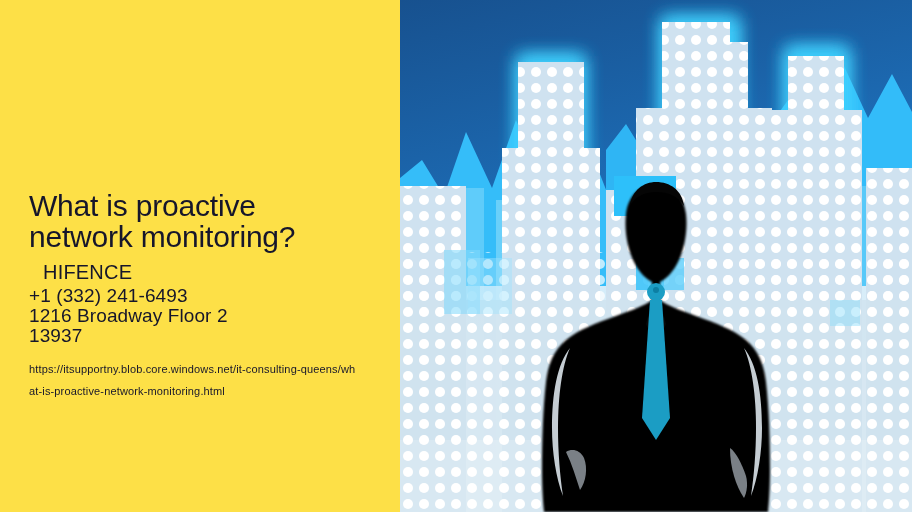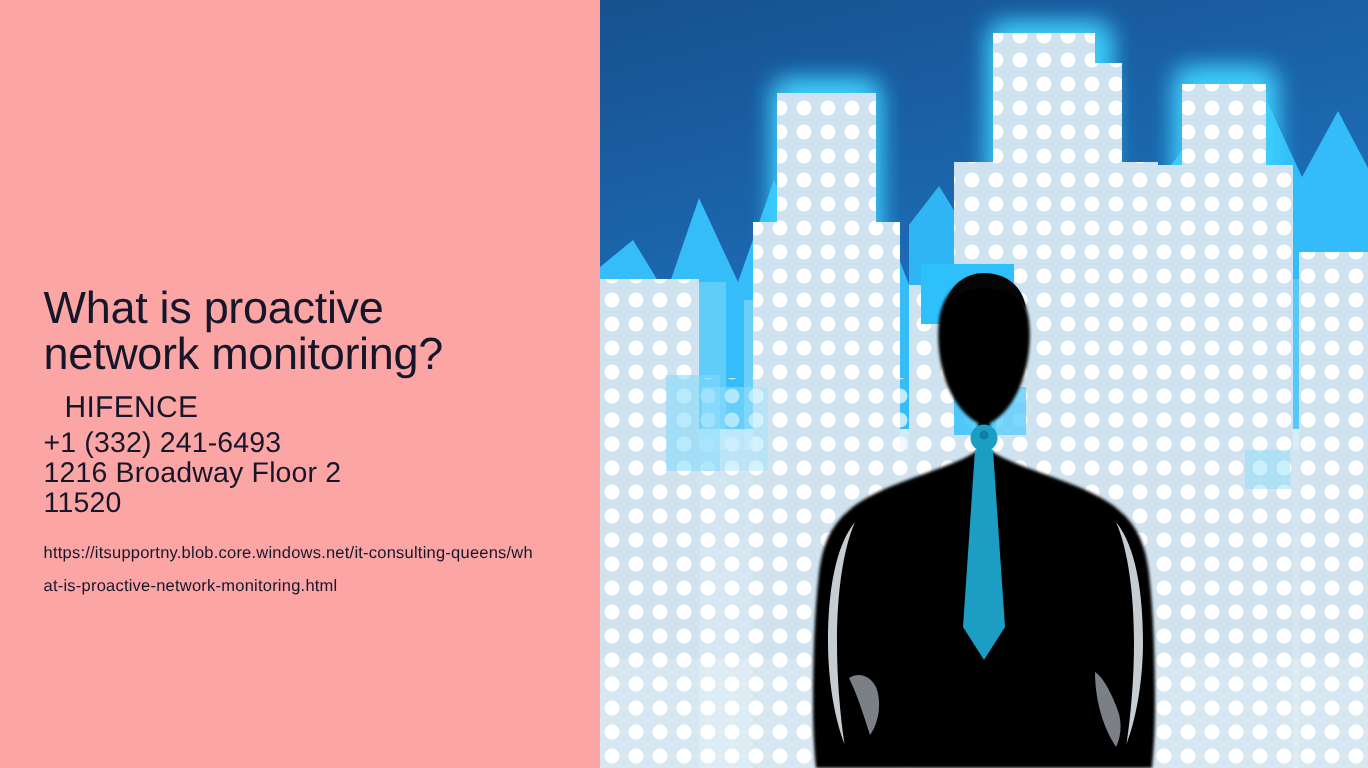--- a/index.html
+++ b/index.html
@@ -12,21 +12,21 @@
   #page {
     position:relative;
     width:912px; height:512px;
     display:flex;
   }
 
   
   #left-panel {
     position:relative;
     width:400px; height:512px;
-    background:#fca5a5;
+    background:#fde047;
     flex:0 0 400px;
   }
   #text-block {
     position:absolute;
     left:29px;
     top:190px;
     width:345px;
   }
   #title {
     font-size:30px;
@@ -81,21 +81,21 @@
   <div id="left-panel">
     <div id="text-block">
 
       <div id="title">What is proactive
 network monitoring?</div>
 
       <div id="brand">HIFENCE</div>
 
       <div class="contact-line">+1 (332) 241-6493</div>
       <div class="contact-line">1216 Broadway Floor 2</div>
-      <div class="contact-line">11520</div>
+      <div class="contact-line">13937</div>
 
       <div id="url">https://itsupportny.blob.core.windows.net/it-consulting-queens/what-is-proactive-network-monitoring.html</div>
     </div>
   </div>
 
   <div id="right-panel">
     <svg id="art" viewBox="0 0 512 512" preserveAspectRatio="none" xmlns="http://www.w3.org/2000/svg">
       <defs>
 
         <linearGradient id="gSky" x1="0" y1="0" x2="0.25" y2="1">

